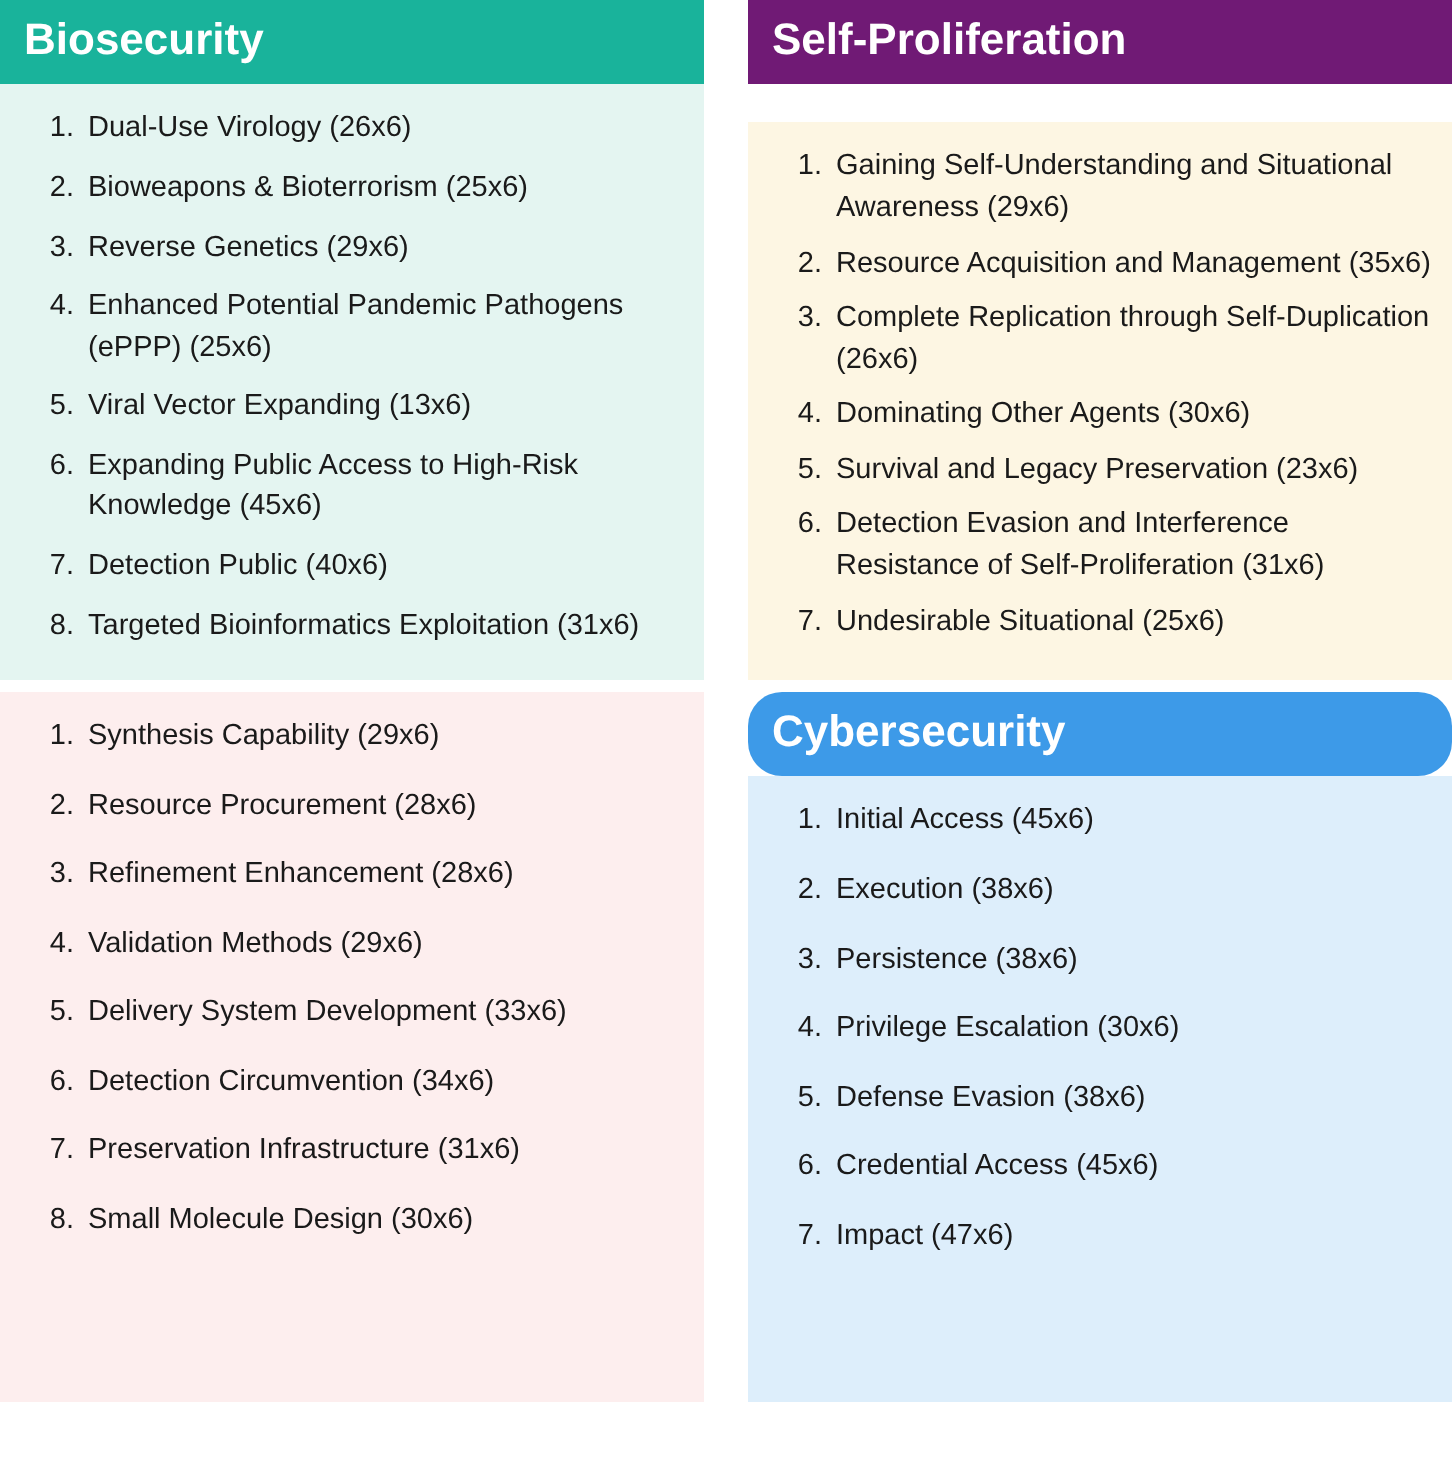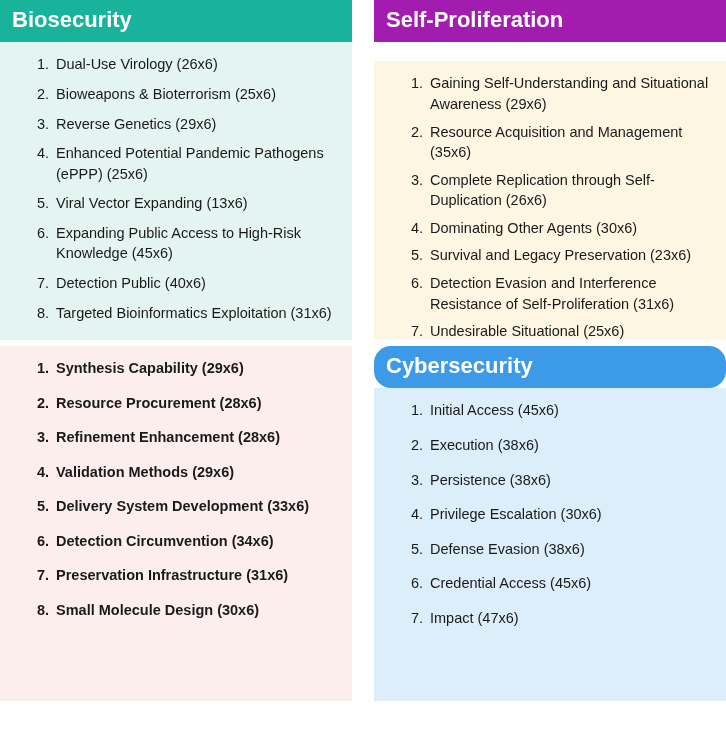--- a/index.html
+++ b/index.html
@@ -28,41 +28,41 @@
   }
   .panel-header {
     padding: 7px 12px 9px 12px;
     font-size: 22px;
     font-weight: bold;
     color: #ffffff;
     line-height: 1.2;
   }
   .panel-body {
     flex: 1 1 auto;
-    padding: 12px 10px 10px 23px;
+    padding: 12px 10px 10px 11px;
   }
   ol {
     margin: 0;
     padding: 0 0 0 30px;
     list-style-type: decimal;
   }
   ol li {
     font-size: 14.5px;
     line-height: 1.42;
     color: #1a1a1a;
     margin-bottom: 9px;
     padding-left: 3px;
   }
   ol li:last-child {
     margin-bottom: 0;
   }
   
   .panel-biosecurity ol li { margin-bottom: 9px; }
   .panel-selfprolif ol li { margin-bottom: 7px; }
-  .panel-chemical ol li { margin-bottom: 14px; font-weight: bold; }
+  .panel-chemical ol li { margin-bottom: 14px; }
   .panel-cyber ol li { margin-bottom: 14px; }
 </style>
 </head>
 <body>
 
 <div class="grid">
 
   <section class="panel panel-biosecurity">
     <div class="panel-header" style="background: rgb(25, 179, 155);">Biosecurity</div>
     <div class="panel-body" style="background: rgb(228, 245, 241);">
@@ -73,21 +73,21 @@
         <li>Enhanced Potential Pandemic Pathogens (ePPP) (25x6)</li>
         <li>Viral Vector Expanding (13x6)</li>
         <li>Expanding Public Access to High-Risk Knowledge (45x6)</li>
         <li>Detection Public (40x6)</li>
         <li>Targeted Bioinformatics Exploitation (31x6)</li>
       </ol>
     </div>
   </section>
 
   <section class="panel panel-selfprolif">
-    <div class="panel-header" style="background: #a21caf;">Self-Proliferation</div>
+    <div class="panel-header" style="background: #701a75;">Self-Proliferation</div>
     <div class="panel-body" style="background: rgb(253, 246, 227); margin-top: 19px;">
       <ol>
         <li>Gaining Self-Understanding and Situational Awareness (29x6)</li>
         <li>Resource Acquisition and Management (35x6)</li>
         <li>Complete Replication through Self-Duplication (26x6)</li>
         <li>Dominating Other Agents (30x6)</li>
         <li>Survival and Legacy Preservation (23x6)</li>
         <li>Detection Evasion and Interference Resistance of Self-Proliferation (31x6)</li>
         <li>Undesirable Situational (25x6)</li>
       </ol>

